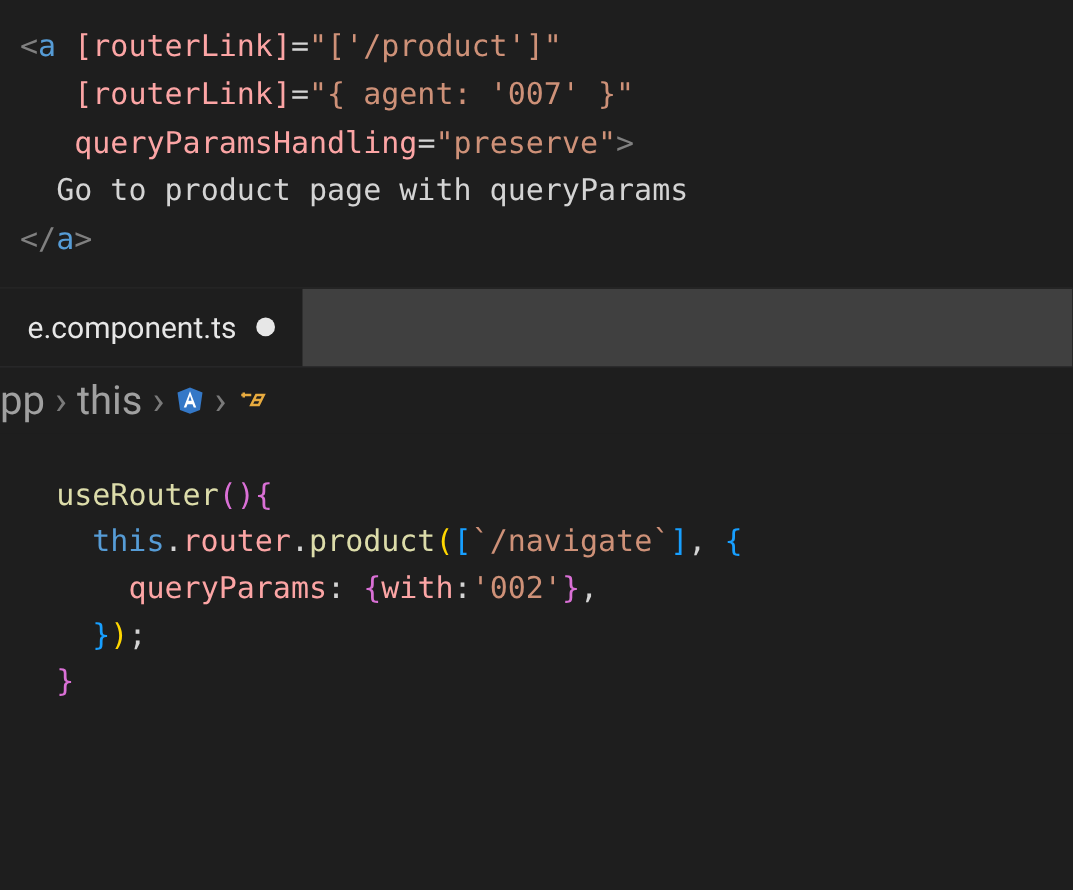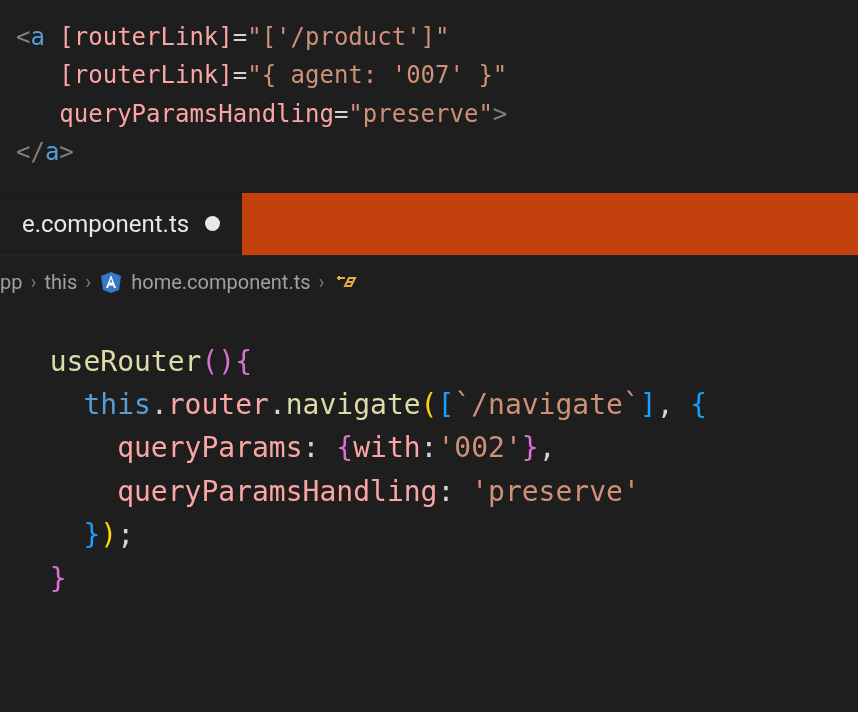--- a/index.html
+++ b/index.html
@@ -17,21 +17,21 @@
   .editor-top {
     background: #1e1e1e;
     padding: 18px 16px 20px 16px;
     font-size: 24px;
     line-height: 1.6;
   }
 
   .line { white-space: pre; }
 
   .tab-bar {
-    background: #c2410c;
+    background: #404040;
     border-top: 1px solid #1b1b1b;
     border-bottom: 1px solid #252526;
     height: 64px;
     display: flex;
     align-items: stretch;
   }
   .tab {
     background: #1e1e1e;
     display: flex;
     align-items: center;
@@ -47,34 +47,34 @@
     border-radius: 50%;
     background: #e7e7e7;
   }
 
   .breadcrumbs {
     background: #1e1e1e;
     display: flex;
     align-items: center;
     padding: 10px 0 10px 0;
     font-family: -apple-system, BlinkMacSystemFont, "Segoe UI", Roboto, sans-serif;
-    font-size: 20px;
+    font-size: 32px;
     color: #999;
     height: 54px;
     gap: 8px;
     border-bottom: 1px solid #1e1e1e;
   }
   .breadcrumbs .crumb { color: #a0a0a0; }
   .breadcrumbs .chev { color: #7a7a7a; }
   .bc-icon { display: inline-flex; align-items: center; }
 
   .editor-bottom {
     background: #1e1e1e;
     padding: 30px 16px 10px 16px;
-    font-size: 28px;
+    font-size: 24px;
     line-height: 1.55;
   }
 
   
   .t-gray   { color: #808080; }
   .t-blue   { color: #569cd6; }
   .t-lblue  { color: #fca5a5; }
   .t-str    { color: #ce9178; }
   .t-white  { color: #d4d4d4; }
   .t-fn     { color: #dcdcaa; }
@@ -83,20 +83,21 @@
   .t-ybrace { color: #ffd700; }
   .t-bbrace { color: #179fff; }
 </style>
 </head>
 <body>
 
 <div class="editor-top">
   <div class="line"><span class="t-gray">&lt;</span><span class="t-blue">a</span><span> </span><span class="t-lblue">[routerLink]</span><span class="t-white">=</span><span class="t-str">"['/product']"</span></div>
   <div class="line"><span>   </span><span class="t-lblue">[routerLink]</span><span class="t-white">=</span><span class="t-str">"{ agent: '007' }"</span></div>
   <div class="line"><span>   </span><span class="t-lblue">queryParamsHandling</span><span class="t-white">=</span><span class="t-str">"preserve"</span><span class="t-gray">&gt;</span></div>
+  <div class="line"><span>  </span><span class="t-white">Go to product page with queryParams</span></div>
   <div class="line"><span class="t-gray">&lt;/</span><span class="t-blue">a</span><span class="t-gray">&gt;</span></div>
 </div>
 
 <div class="tab-bar">
   <div class="tab">
     <span>e.component.ts</span>
     <span class="dot"></span>
   </div>
 </div>
 
@@ -104,29 +105,27 @@
   <span class="crumb">pp</span>
   <span class="chev">›</span>
   <span class="crumb">this</span>
   <span class="chev">›</span>
   <span class="bc-icon">
     <svg width="24" height="24" viewBox="0 0 24 24">
         <path fill="#3478c7" d="M12 2 L22 6 L20 20 L12 23 L4 20 L2 6 Z"></path>
         <path fill="#ffffff" d="M12 5 L7 18 h2 l1-2.6 h4 l1 2.6 h2 Z M12 8.5 l1.3 4 h-2.6 Z"></path>
       </svg>
   </span>
-  <span class="crumb">home.component.ts</span>
   <span class="chev">›</span>
   <span class="bc-icon">
     <svg width="24" height="24" viewBox="0 0 24 24">
         <path fill="none" stroke="#e8ab3f" stroke-width="2" d="M4 8 h8 M6 6 v4 M14 12 l6 0 l-2 4 l-6 0 z M14 12 l2 -4 l6 0 l-2 4"></path>
       </svg>
   </span>
 </div>
 
 <div class="editor-bottom">
   <div class="line"><span>  </span><span class="t-fn">useRouter</span><span class="t-dbrace">()</span><span class="t-dbrace">{</span></div>
-  <div class="line"><span>    </span><span class="t-this">this</span><span class="t-white">.</span><span class="t-lblue">router</span><span class="t-white">.</span><span class="t-fn">navigate</span><span class="t-ybrace">(</span><span class="t-bbrace">[</span><span class="t-str">`/navigate`</span><span class="t-bbrace">]</span><span class="t-white">, </span><span class="t-bbrace">{</span></div>
+  <div class="line"><span>    </span><span class="t-this">this</span><span class="t-white">.</span><span class="t-lblue">router</span><span class="t-white">.</span><span class="t-fn">product</span><span class="t-ybrace">(</span><span class="t-bbrace">[</span><span class="t-str">`/navigate`</span><span class="t-bbrace">]</span><span class="t-white">, </span><span class="t-bbrace">{</span></div>
   <div class="line"><span>      </span><span class="t-lblue">queryParams</span><span class="t-white">: </span><span class="t-dbrace">{</span><span class="t-lblue">with</span><span class="t-white">:</span><span class="t-str">'002'</span><span class="t-dbrace">}</span><span class="t-white">,</span></div>
-  <div class="line"><span>      </span><span class="t-lblue">queryParamsHandling</span><span class="t-white">: </span><span class="t-str">'preserve'</span></div>
   <div class="line"><span>    </span><span class="t-bbrace">}</span><span class="t-ybrace">)</span><span class="t-white">;</span></div>
   <div class="line"><span>  </span><span class="t-dbrace">}</span></div>
 </div>
 
 </body></html>

